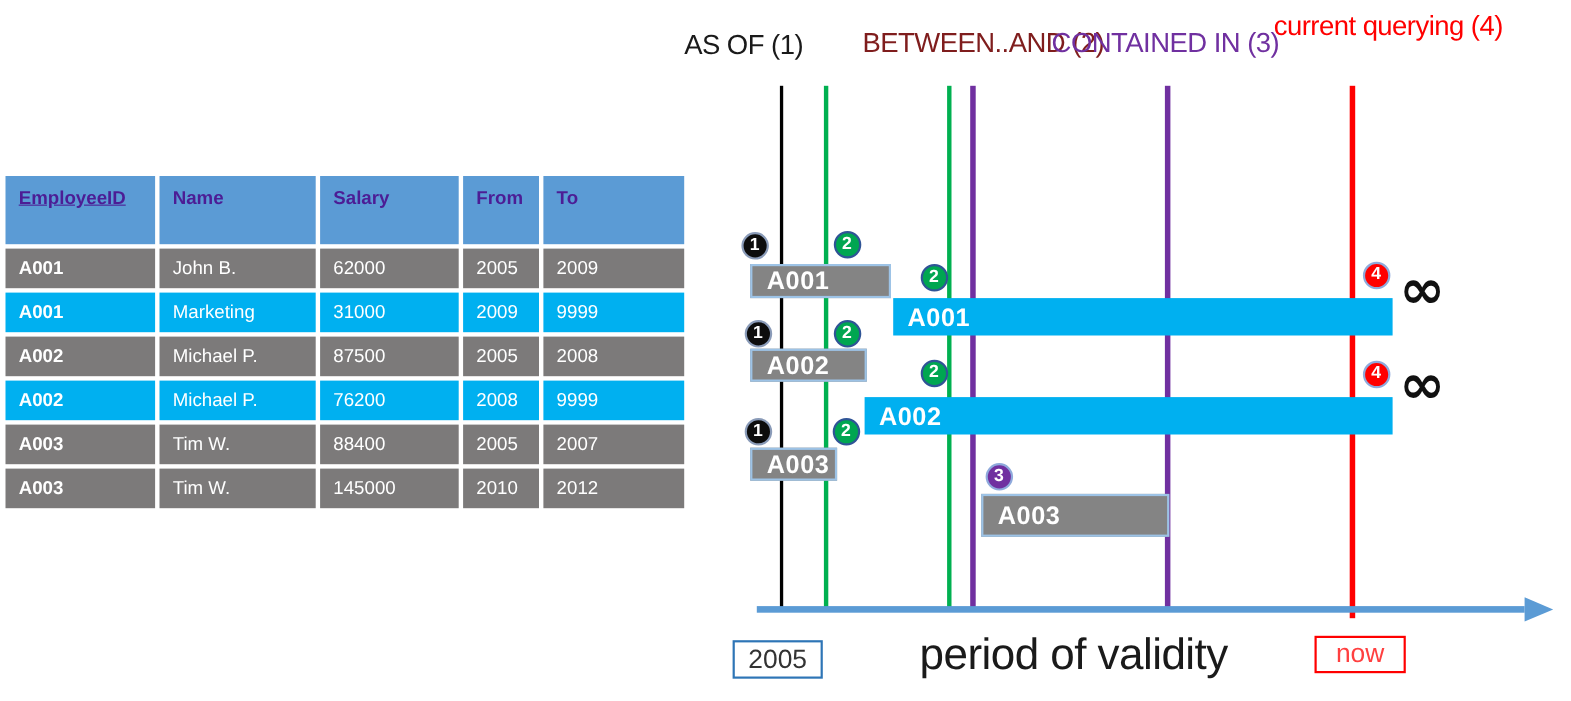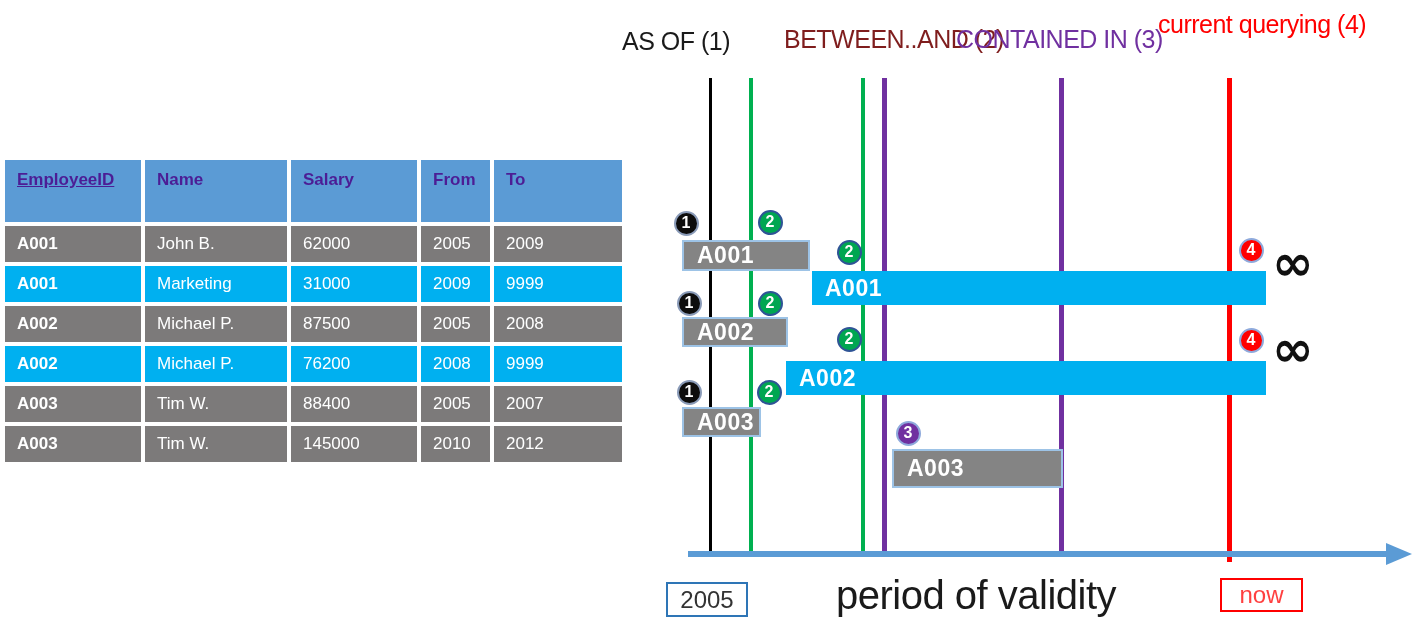--- a/index.html
+++ b/index.html
@@ -184,16 +184,16 @@
       <div class="marker" style="left: 756.5px; top: 379.5px; background: rgb(0, 166, 81); border: 2px solid rgb(47, 84, 150);">2</div>
       <div class="marker" style="left: 895.5px; top: 420.5px; background: rgb(112, 48, 160); border: 2px solid rgb(143, 170, 220);">3</div>
       <div class="marker" style="left: 1238.5px; top: 237.5px; background: rgb(255, 0, 0); border: 2px solid rgb(143, 170, 220);">4</div>
       <div class="marker" style="left: 1238.5px; top: 327.5px; background: rgb(255, 0, 0); border: 2px solid rgb(143, 170, 220);">4</div>
       <div class="inf" style="left: 1272px; top: 238px;">∞</div>
       <div class="inf" style="left: 1272px; top: 324px;">∞</div>
       <div class="axis" style="left: 688px; top: 551px; width: 698px; height: 6px; background: rgb(91, 155, 213);"></div>
       <div class="axis-head" style="left: 1386px; top: 543px;"></div>
       <div class="tag" style="left: 666px; top: 582px; width: 82px; height: 35px; border: 2px solid rgb(46, 117, 182); color: rgb(51, 51, 51);">2005</div>
       <div class="axis-title" style="left: 836px; top: 562px; color: rgb(26, 26, 26); margin-top: 11px;">period of validity</div>
-      <div class="tag" style="left: 1220px; top: 578px; width: 83px; height: 34px; border: 2px solid rgb(255, 0, 0); color: rgb(255, 64, 64);">now</div>
+      <div class="tag" style="left: 1195px; top: 578px; width: 83px; height: 34px; border: 2px solid rgb(255, 0, 0); color: rgb(255, 64, 64);">now</div>
     </div>
 
 </div>
 
 </body></html>

